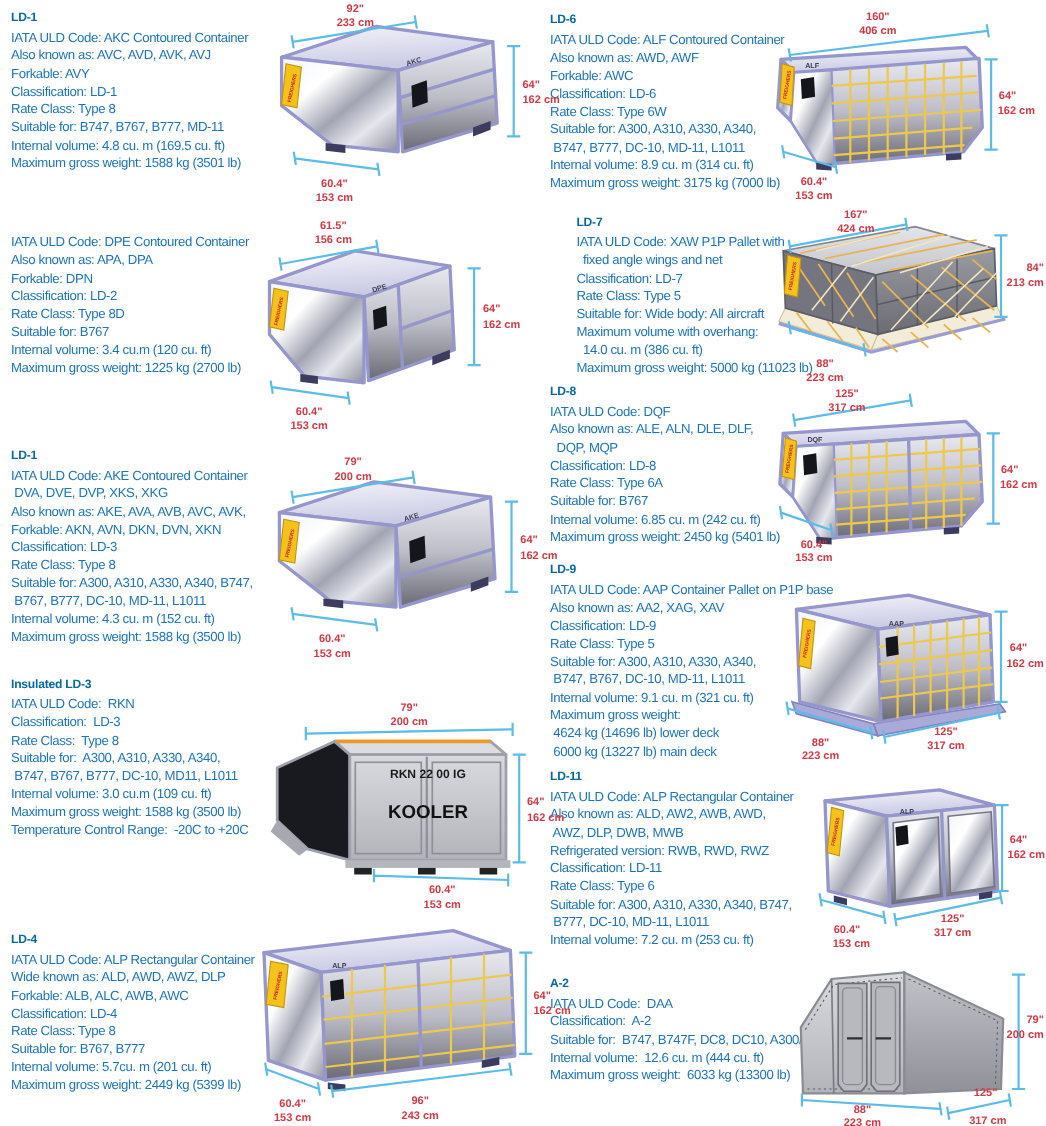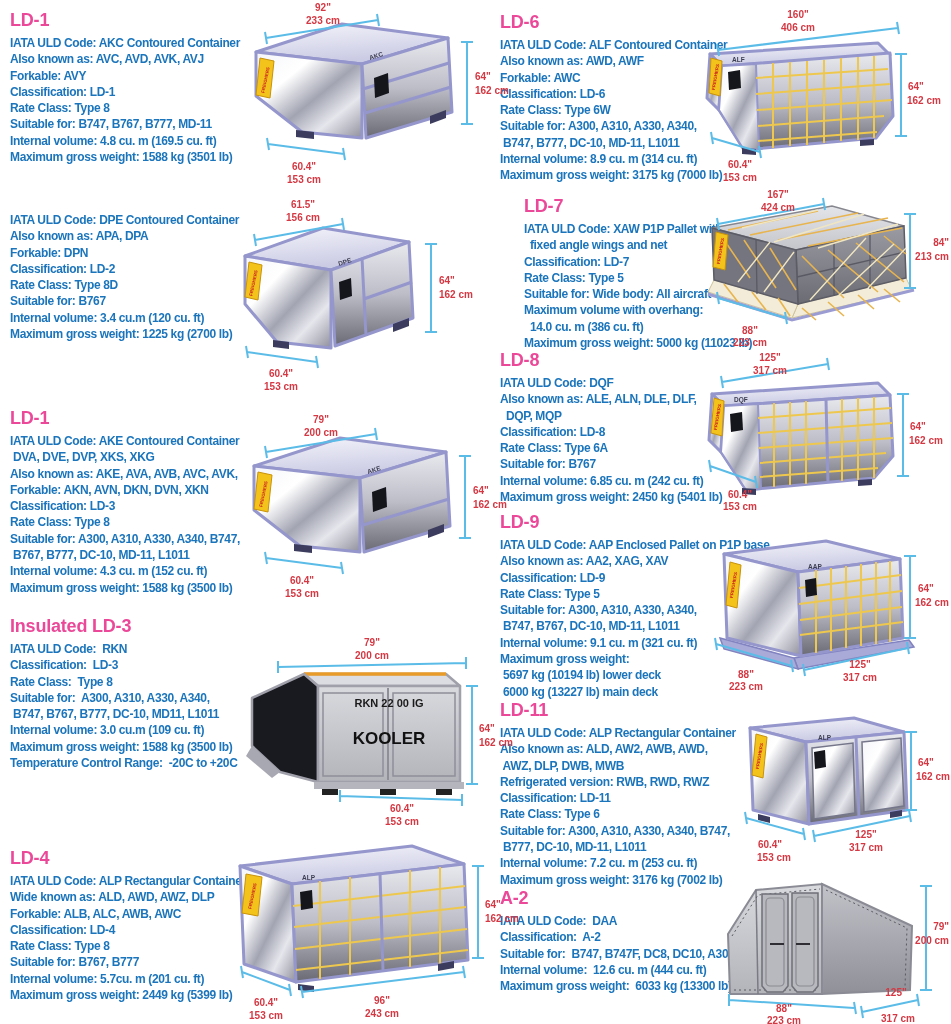--- a/index.html
+++ b/index.html
@@ -1,21 +1,21 @@
 <!DOCTYPE html>
 <html><head>
 <meta charset="utf-8">
 <style>
   * { margin:0; padding:0; box-sizing:border-box; }
   html,body { background:#ffffff; }
   body { width:951px; height:1024px; font-family:"Liberation Sans", sans-serif; position:relative; overflow:hidden; }
   .page { position:relative; width:951px; height:1024px; background:#fff; }
   .entry-text { position:absolute; }
-  .title { color:#ec4899; font-size:18px; font-weight:bold; letter-spacing:-0.2px; margin-bottom:4px; }
-  .specs { color:#1b75bc; font-size:12px; font-weight:bold; letter-spacing:-0.35px; }
+  .title { color:#0369a1; font-size:11px; font-weight:bold; letter-spacing:-0.2px; margin-bottom:4px; }
+  .specs { color:#1b75bc; font-size:12px; font-weight:normal; letter-spacing:-0.35px; }
   .spec-line { white-space:pre; line-height:16.3px; }
   .illus { position:absolute; }
   svg text { font-family:"Liberation Sans", sans-serif; }
   .fr { stroke:#9496cc; stroke-width:3; stroke-linejoin:round; }
   .fr2 { stroke:#9fa0aa; stroke-width:2.5; stroke-linejoin:round; }
   .arrow { stroke:#5bbce8; stroke-width:2; fill:none; }
   .dim { fill:#d53843; font-size:10px; font-weight:bold; }
   .code { fill:#3c3c52; font-size:6.5px; font-weight:bold; }
   .net { stroke:#eec84e; stroke-width:2; fill:none; }
   .net7a { stroke:#e8b44e; stroke-width:1.6; fill:none; }
@@ -172,45 +172,44 @@
         <div class="spec-line">Classification: LD-8</div>
         <div class="spec-line">Rate Class: Type 6A</div>
         <div class="spec-line">Suitable for: B767</div>
         <div class="spec-line">Internal volume: 6.85 cu. m (242 cu. ft)</div>
         <div class="spec-line">Maximum gross weight: 2450 kg (5401 lb)</div>
       </div>
   </div>
   <div class="entry-text" style="left:500px;top:512px;width:280px">
     <div class="title">LD-9</div>
     <div class="specs">
-        <div class="spec-line">IATA ULD Code: AAP Enclosed Pallet on P1P base</div>
+        <div class="spec-line">IATA ULD Code: AAP Container Pallet on P1P base</div>
         <div class="spec-line">Also known as: AA2, XAG, XAV</div>
         <div class="spec-line">Classification: LD-9</div>
         <div class="spec-line">Rate Class: Type 5</div>
         <div class="spec-line">Suitable for: A300, A310, A330, A340,</div>
         <div class="spec-line"> B747, B767, DC-10, MD-11, L1011</div>
         <div class="spec-line">Internal volume: 9.1 cu. m (321 cu. ft)</div>
         <div class="spec-line">Maximum gross weight:</div>
-        <div class="spec-line"> 5697 kg (10194 lb) lower deck</div>
+        <div class="spec-line"> 4624 kg (14696 lb) lower deck</div>
         <div class="spec-line"> 6000 kg (13227 lb) main deck</div>
       </div>
   </div>
   <div class="entry-text" style="left:500px;top:700px;width:250px">
     <div class="title">LD-11</div>
     <div class="specs">
         <div class="spec-line">IATA ULD Code: ALP Rectangular Container</div>
         <div class="spec-line">Also known as: ALD, AW2, AWB, AWD,</div>
         <div class="spec-line"> AWZ, DLP, DWB, MWB</div>
         <div class="spec-line">Refrigerated version: RWB, RWD, RWZ</div>
         <div class="spec-line">Classification: LD-11</div>
         <div class="spec-line">Rate Class: Type 6</div>
         <div class="spec-line">Suitable for: A300, A310, A330, A340, B747,</div>
         <div class="spec-line"> B777, DC-10, MD-11, L1011</div>
         <div class="spec-line">Internal volume: 7.2 cu. m (253 cu. ft)</div>
-        <div class="spec-line">Maximum gross weight: 3176 kg (7002 lb)</div>
       </div>
   </div>
   <div class="entry-text" style="left:500px;top:888px;width:250px">
     <div class="title">A-2</div>
     <div class="specs">
         <div class="spec-line">IATA ULD Code:  DAA</div>
         <div class="spec-line">Classification:  A-2</div>
         <div class="spec-line">Suitable for:  B747, B747F, DC8, DC10, A300/F</div>
         <div class="spec-line">Internal volume:  12.6 cu. m (444 cu. ft)</div>
         <div class="spec-line">Maximum gross weight:  6033 kg (13300 lb)</div>

